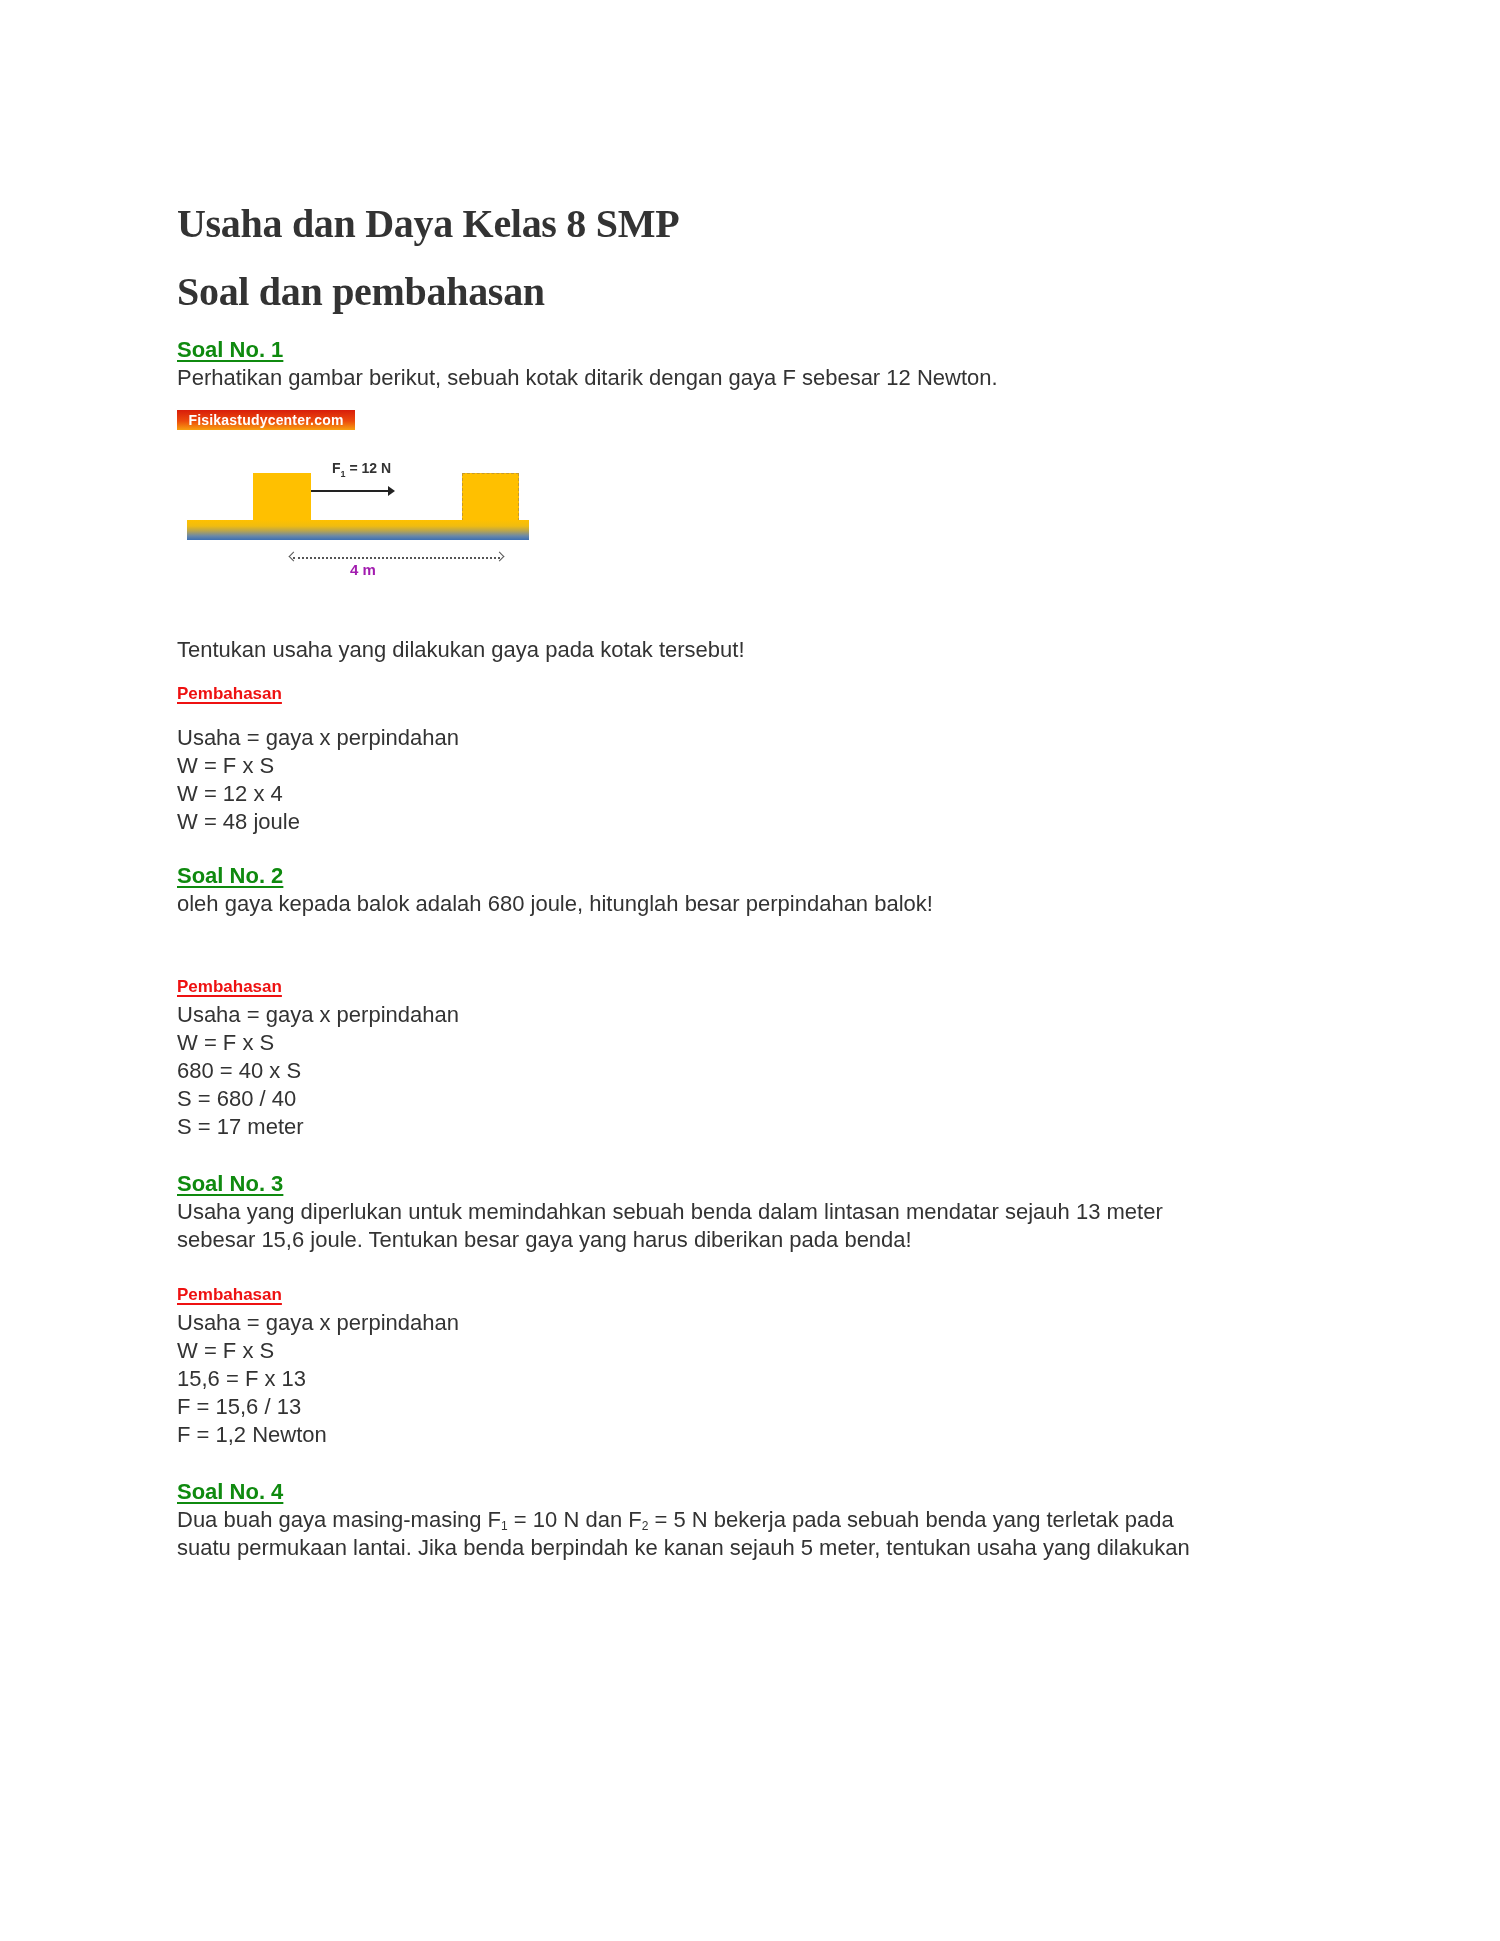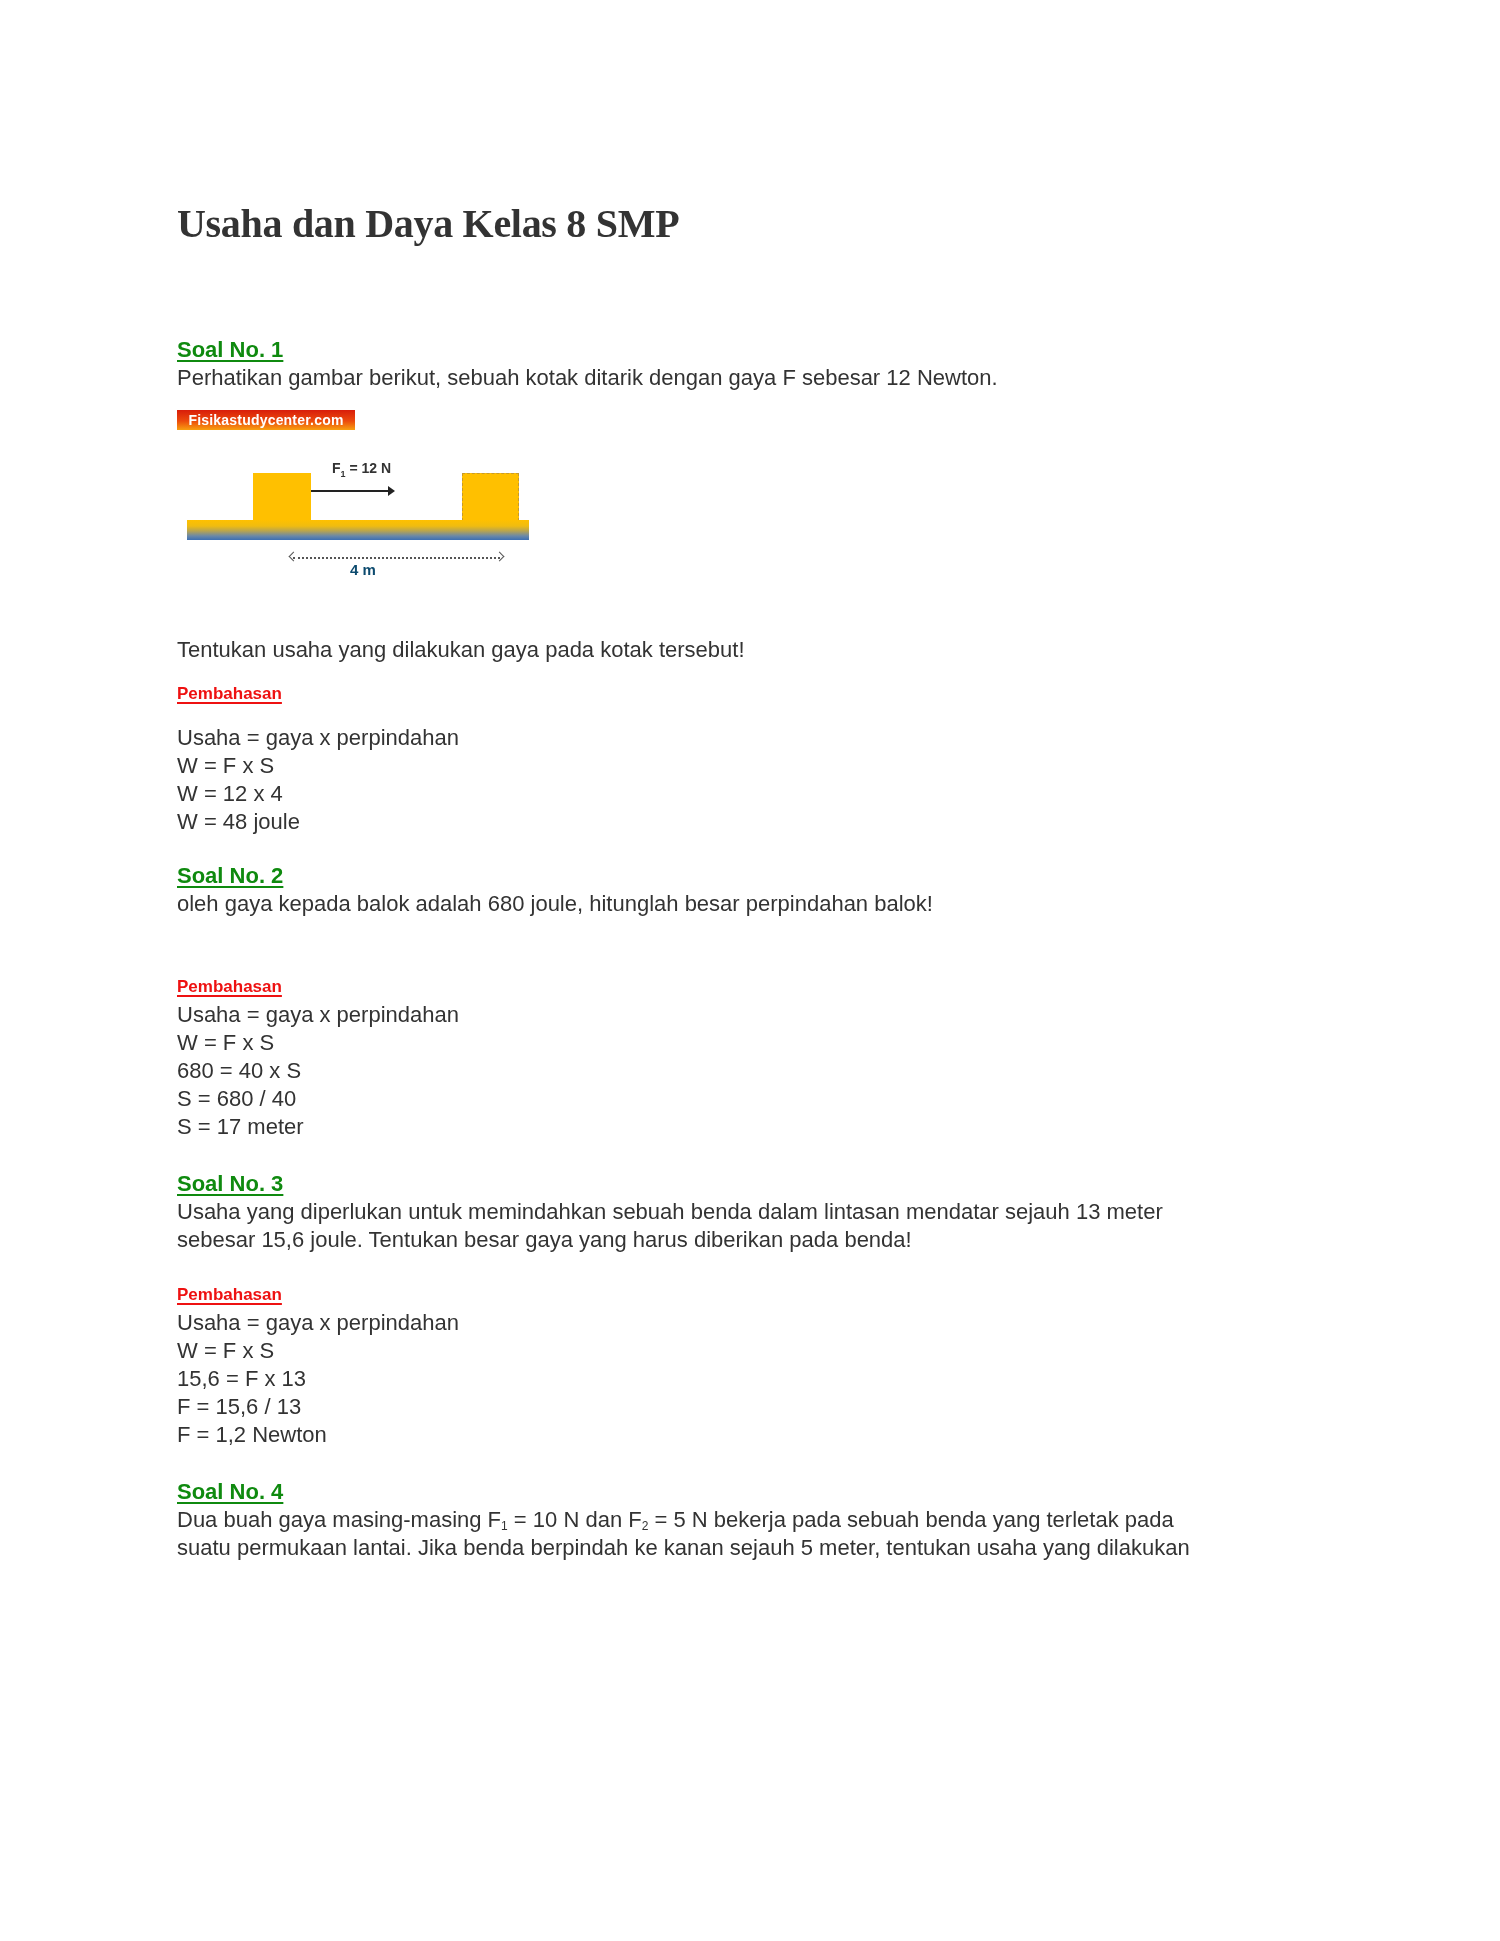--- a/index.html
+++ b/index.html
@@ -153,31 +153,32 @@
       border-right: 1.5px solid #555555;
       border-top: 1.5px solid #555555;
       transform: rotate(45deg);
     }
     .dist-label {
       position: absolute;
       left: 170px; top: 111px;
       font-family: "Liberation Sans", "DejaVu Sans", sans-serif;
       font-weight: bold;
       font-size: 15px;
-      color: #0c4a6e;
+      color: #a21caf;
       white-space: nowrap;
     }
     sub.small { font-size: 12px; vertical-align: -3px; }
   </style>
 </head>
 <body>
 
 <div class="page">
 
   <h1 class="abs h1" style="top:204px;">Usaha dan Daya Kelas 8 SMP</h1>
+  <h2 class="abs h1" style="top:272px;">Soal dan pembahasan</h2>
 
   <div class="abs soal-head" style="top:336px;">Soal No. 1</div>
   <div class="abs body-text" style="top:364px;">Perhatikan gambar berikut, sebuah kotak ditarik dengan gaya F sebesar 12 Newton.</div>
 
   <div class="logo">Fisikastudycenter.com</div>
 
   <div class="diagram">
     <div class="box start"></div>
     <div class="box end"></div>
     <div class="floor"></div>

